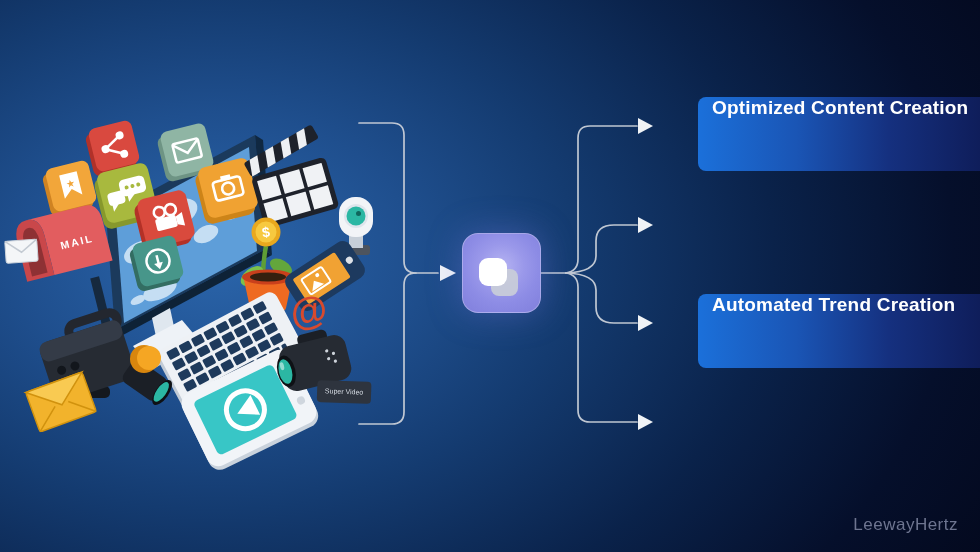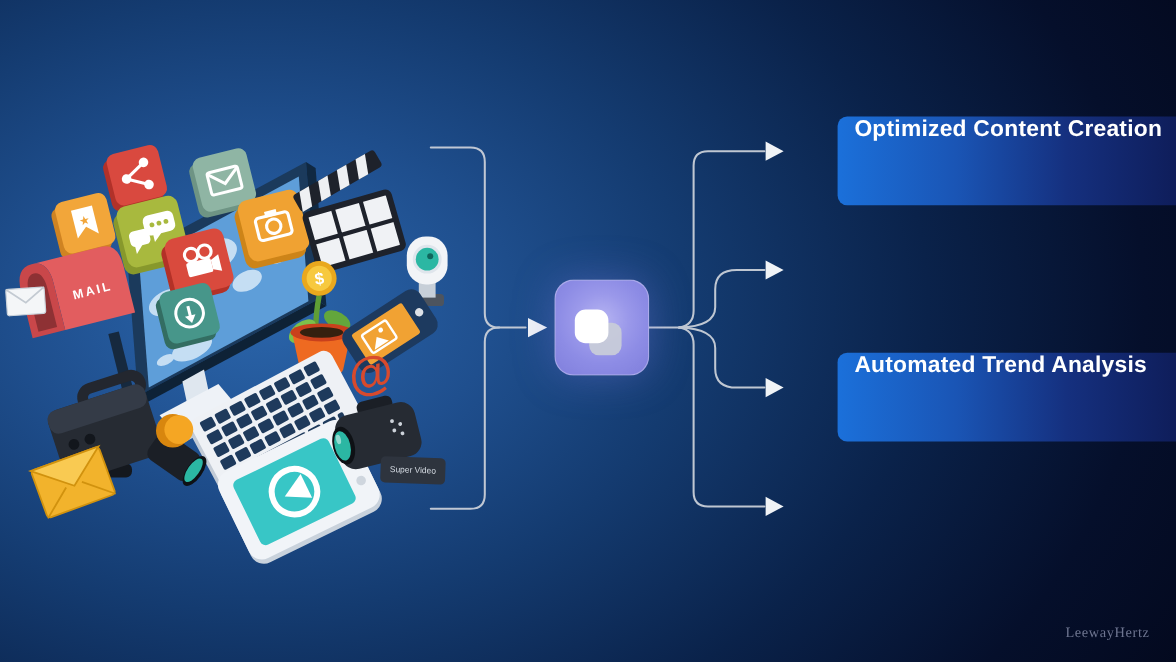--- a/index.html
+++ b/index.html
@@ -29,22 +29,22 @@
   .out-box{
     position:absolute;left:654px;width:308px;height:74px;border-radius:8px;
     background:linear-gradient(90deg,#1b70da 0%, #1a55b5 32%, #15307f 62%, #0d1850 100%);
     display:flex;align-items:flex-start;padding-left:14px;box-sizing:border-box;margin-left:44px;
   }
   .out-box span{
     color:#ffffff;font-size:19px;font-weight:700;letter-spacing:.2px;white-space:nowrap;
   }
   .box1{top:97px}.box2{top:196px}.box3{top:294px}.box4{top:393px}
   .watermark{
-    position:absolute;right:22px;bottom:17px;color:#6e7590;font-size:12px;
-    font-family:Liberation Serif, serif;letter-spacing:.5px;
+    position:absolute;right:22px;bottom:17px;color:#6e7590;font-size:17px;
+    font-family:Liberation Sans, sans-serif;letter-spacing:.5px;
   }
 </style>
 </head>
 <body>
 
 <div class="canvas">
 
   <svg width="980" height="552" viewBox="0 0 980 552">
     <defs>
       <clipPath id="scr">
@@ -283,17 +283,17 @@
 
   <div class="ai-node">
     <div class="sq-back"></div>
     <div class="sq-front"></div>
   </div>
 
   <div class="out-box box1">
     <span>Optimized Content Creation</span>
   </div>
   <div class="out-box box3">
-    <span>Automated Trend Analysis</span>
+    <span>Automated Trend Creation</span>
   </div>
 
   <div class="watermark">LeewayHertz</div>
 </div>
 
 </body></html>

